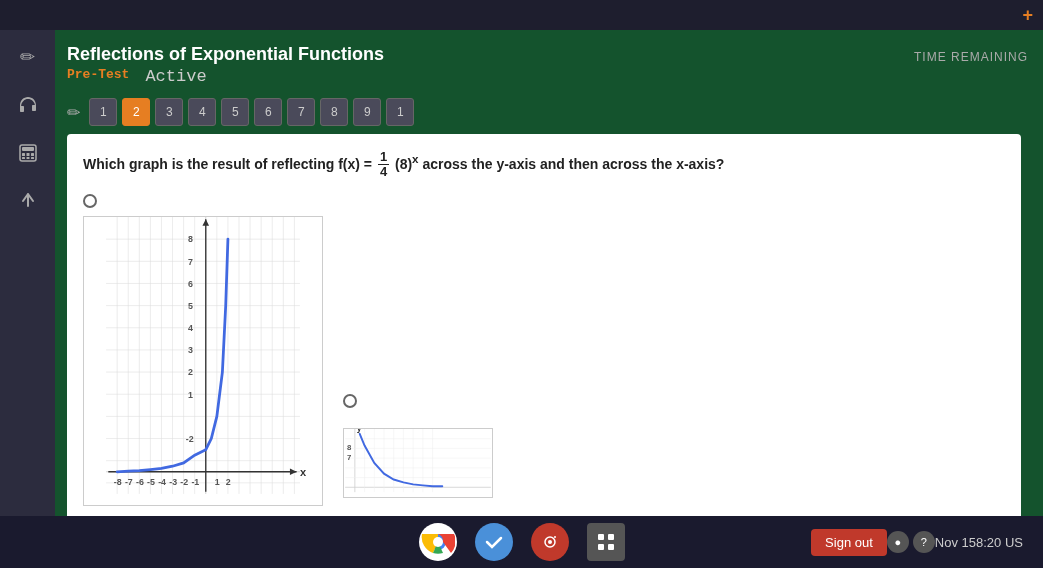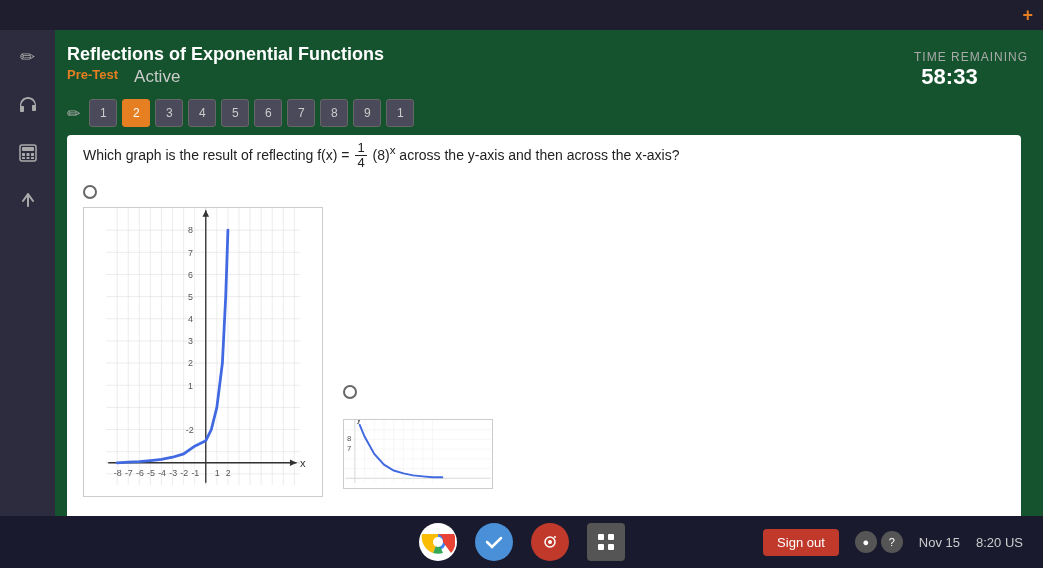--- a/index.html
+++ b/index.html
@@ -78,20 +78,21 @@
     }
     .panel-title {
       color: white;
       font-size: 18px;
       font-weight: bold;
     }
     .panel-subtitle {
       display: flex;
       gap: 16px;
       margin-top: 2px;
+      font-family: Liberation Mono, monospace;
     }
     .subtitle-pre-test {
       color: #e67e22;
       font-size: 13px;
       font-weight: bold;
     }
     .subtitle-active {
       color: #ccc;
       font-size: 17px;
     }
@@ -139,22 +140,23 @@
       color: white;
       font-size: 22px;
       font-weight: bold;
     }
 
     
     .question-area {
       background: white;
       margin: 0 12px;
       border-radius: 4px;
-      padding: 6px 16px;
+      padding: 16px 16px;
       min-height: 420px;
+      font-weight: bold;
     }
     .question-text {
       font-size: 14px;
       color: #222;
       margin-bottom: 12px;
     }
     .fraction {
       display: inline-flex;
       flex-direction: column;
       align-items: center;
@@ -223,21 +225,21 @@
       align-items: center;
       justify-content: center;
       cursor: pointer;
       font-size: 18px;
     }
     .taskbar-icon.check { background: #4a90d9; color: white; }
 
     .bottom-right {
       display: flex;
       align-items: center;
-      gap: 16px;
+      gap: 0;
       margin-left: auto;
     }
     .sign-out-btn {
       background: #c0392b;
       color: white;
       border: none;
       padding: 6px 14px;
       border-radius: 4px;
       font-size: 13px;
       cursor: pointer;
@@ -327,21 +329,20 @@
         <div class="q-btn">4</div>
         <div class="q-btn">5</div>
         <div class="q-btn">6</div>
         <div class="q-btn">7</div>
         <div class="q-btn">8</div>
         <div class="q-btn">9</div>
         <div class="q-btn">1</div>
 
         <div class="timer-area">
           <div class="timer-label">TIME REMAINING</div>
-          <div class="timer-value">58:33</div>
         </div>
       </div>
 
       <div class="question-area">
         <div class="question-text">
           Which graph is the result of reflecting f(x) = 
           <span class="fraction">
             <span class="fraction-num">1</span>
             <span class="fraction-den">4</span>
           </span>

